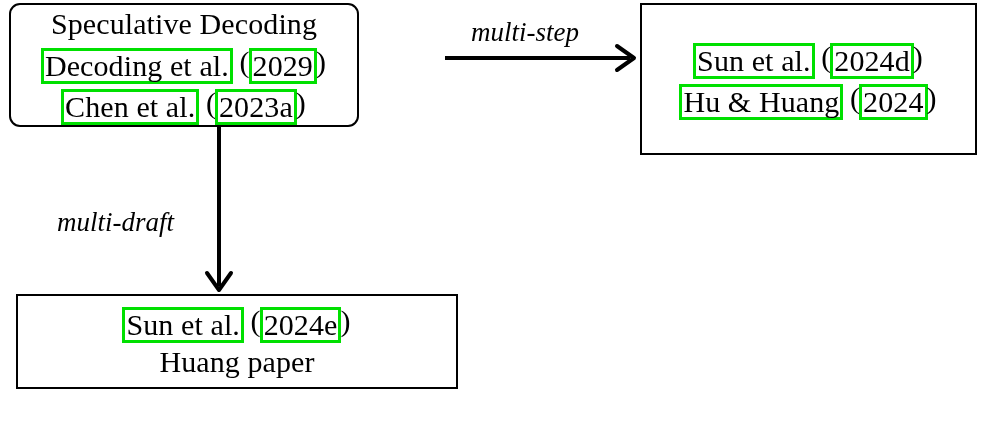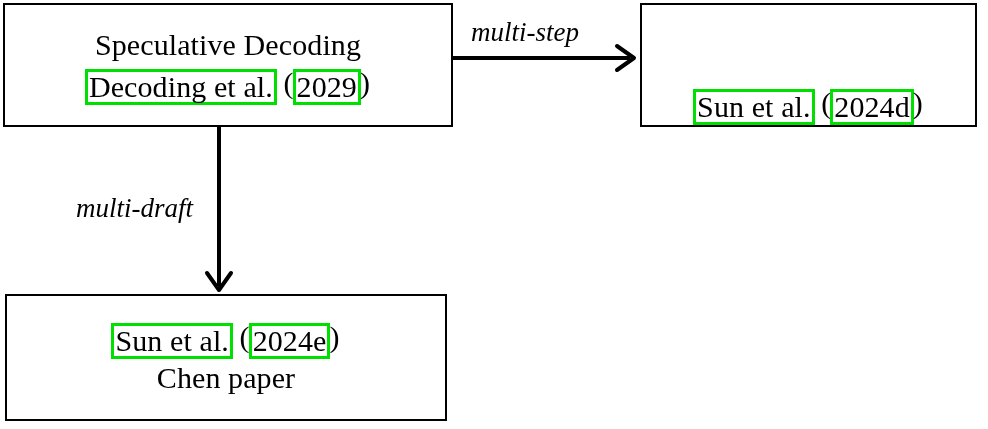--- a/index.html
+++ b/index.html
@@ -29,39 +29,39 @@
     box-sizing: border-box;
     border: 2px solid #000000;
     background: #ffffff;
     display: flex;
     flex-direction: column;
     align-items: center;
     justify-content: center;
   }
 
   #node-speculative-decoding {
-    left: 3px;
+    left: 9px;
     top: 3px;
-    width: 450px;
+    width: 350px;
     height: 124px;
+    border-radius: 11px;
   }
 
   #node-multi-step-works {
     left: 640px;
     top: 3px;
     width: 337px;
-    height: 124px;
-    justify-content: flex-end;
+    height: 152px;
   }
 
   #node-multi-draft-works {
-    left: 5px;
+    left: 16px;
     top: 294px;
     width: 442px;
-    height: 127px;
+    height: 95px;
   }
 
   .node-line {
     font-size: 30px;
     line-height: 38px;
     white-space: nowrap;
     letter-spacing: 0.1px;
   }
 
   
@@ -84,22 +84,21 @@
     font-style: italic;
   }
 
   #edge-label-multi-step {
     left: 471px;
     top: 17px;
   }
 
   #edge-label-multi-draft {
     left: 57px;
-    top: 193px;
-    margin-left: 19px;
+    top: 207px;
   }
 
   .edge-svg {
     position: absolute;
     left: 0;
     top: 0;
     width: 988px;
     height: 429px;
     overflow: visible;
     pointer-events: none;
@@ -130,36 +129,42 @@
   <div class="node" id="node-speculative-decoding">
 
     <div class="node-line">
       <span>Speculative Decoding</span>
     </div>
 
     <div class="node-line">
       <span class="hl">Decoding et al.</span><span> (</span><span class="hl">2029</span><span>)</span>
     </div>
 
+    <div class="node-line">
+      <span class="hl">Chen et al.</span><span> (</span><span class="hl">2023a</span><span>)</span>
+    </div>
   </div>
 
   <div class="node" id="node-multi-step-works">
 
     <div class="node-line">
       <span class="hl">Sun et al.</span><span> (</span><span class="hl">2024d</span><span>)</span>
     </div>
 
+    <div class="node-line">
+      <span class="hl">Hu &amp; Huang</span><span> (</span><span class="hl">2024</span><span>)</span>
+    </div>
 
   </div>
 
   <div class="node" id="node-multi-draft-works">
 
     <div class="node-line">
       <span class="hl">Sun et al.</span><span> (</span><span class="hl">2024e</span><span>)</span>
     </div>
 
 
     <div class="node-line">
-      <span>Chen paper</span>
+      <span>Huang paper</span>
     </div>
   </div>
 
 </div>
 
 </body></html>

